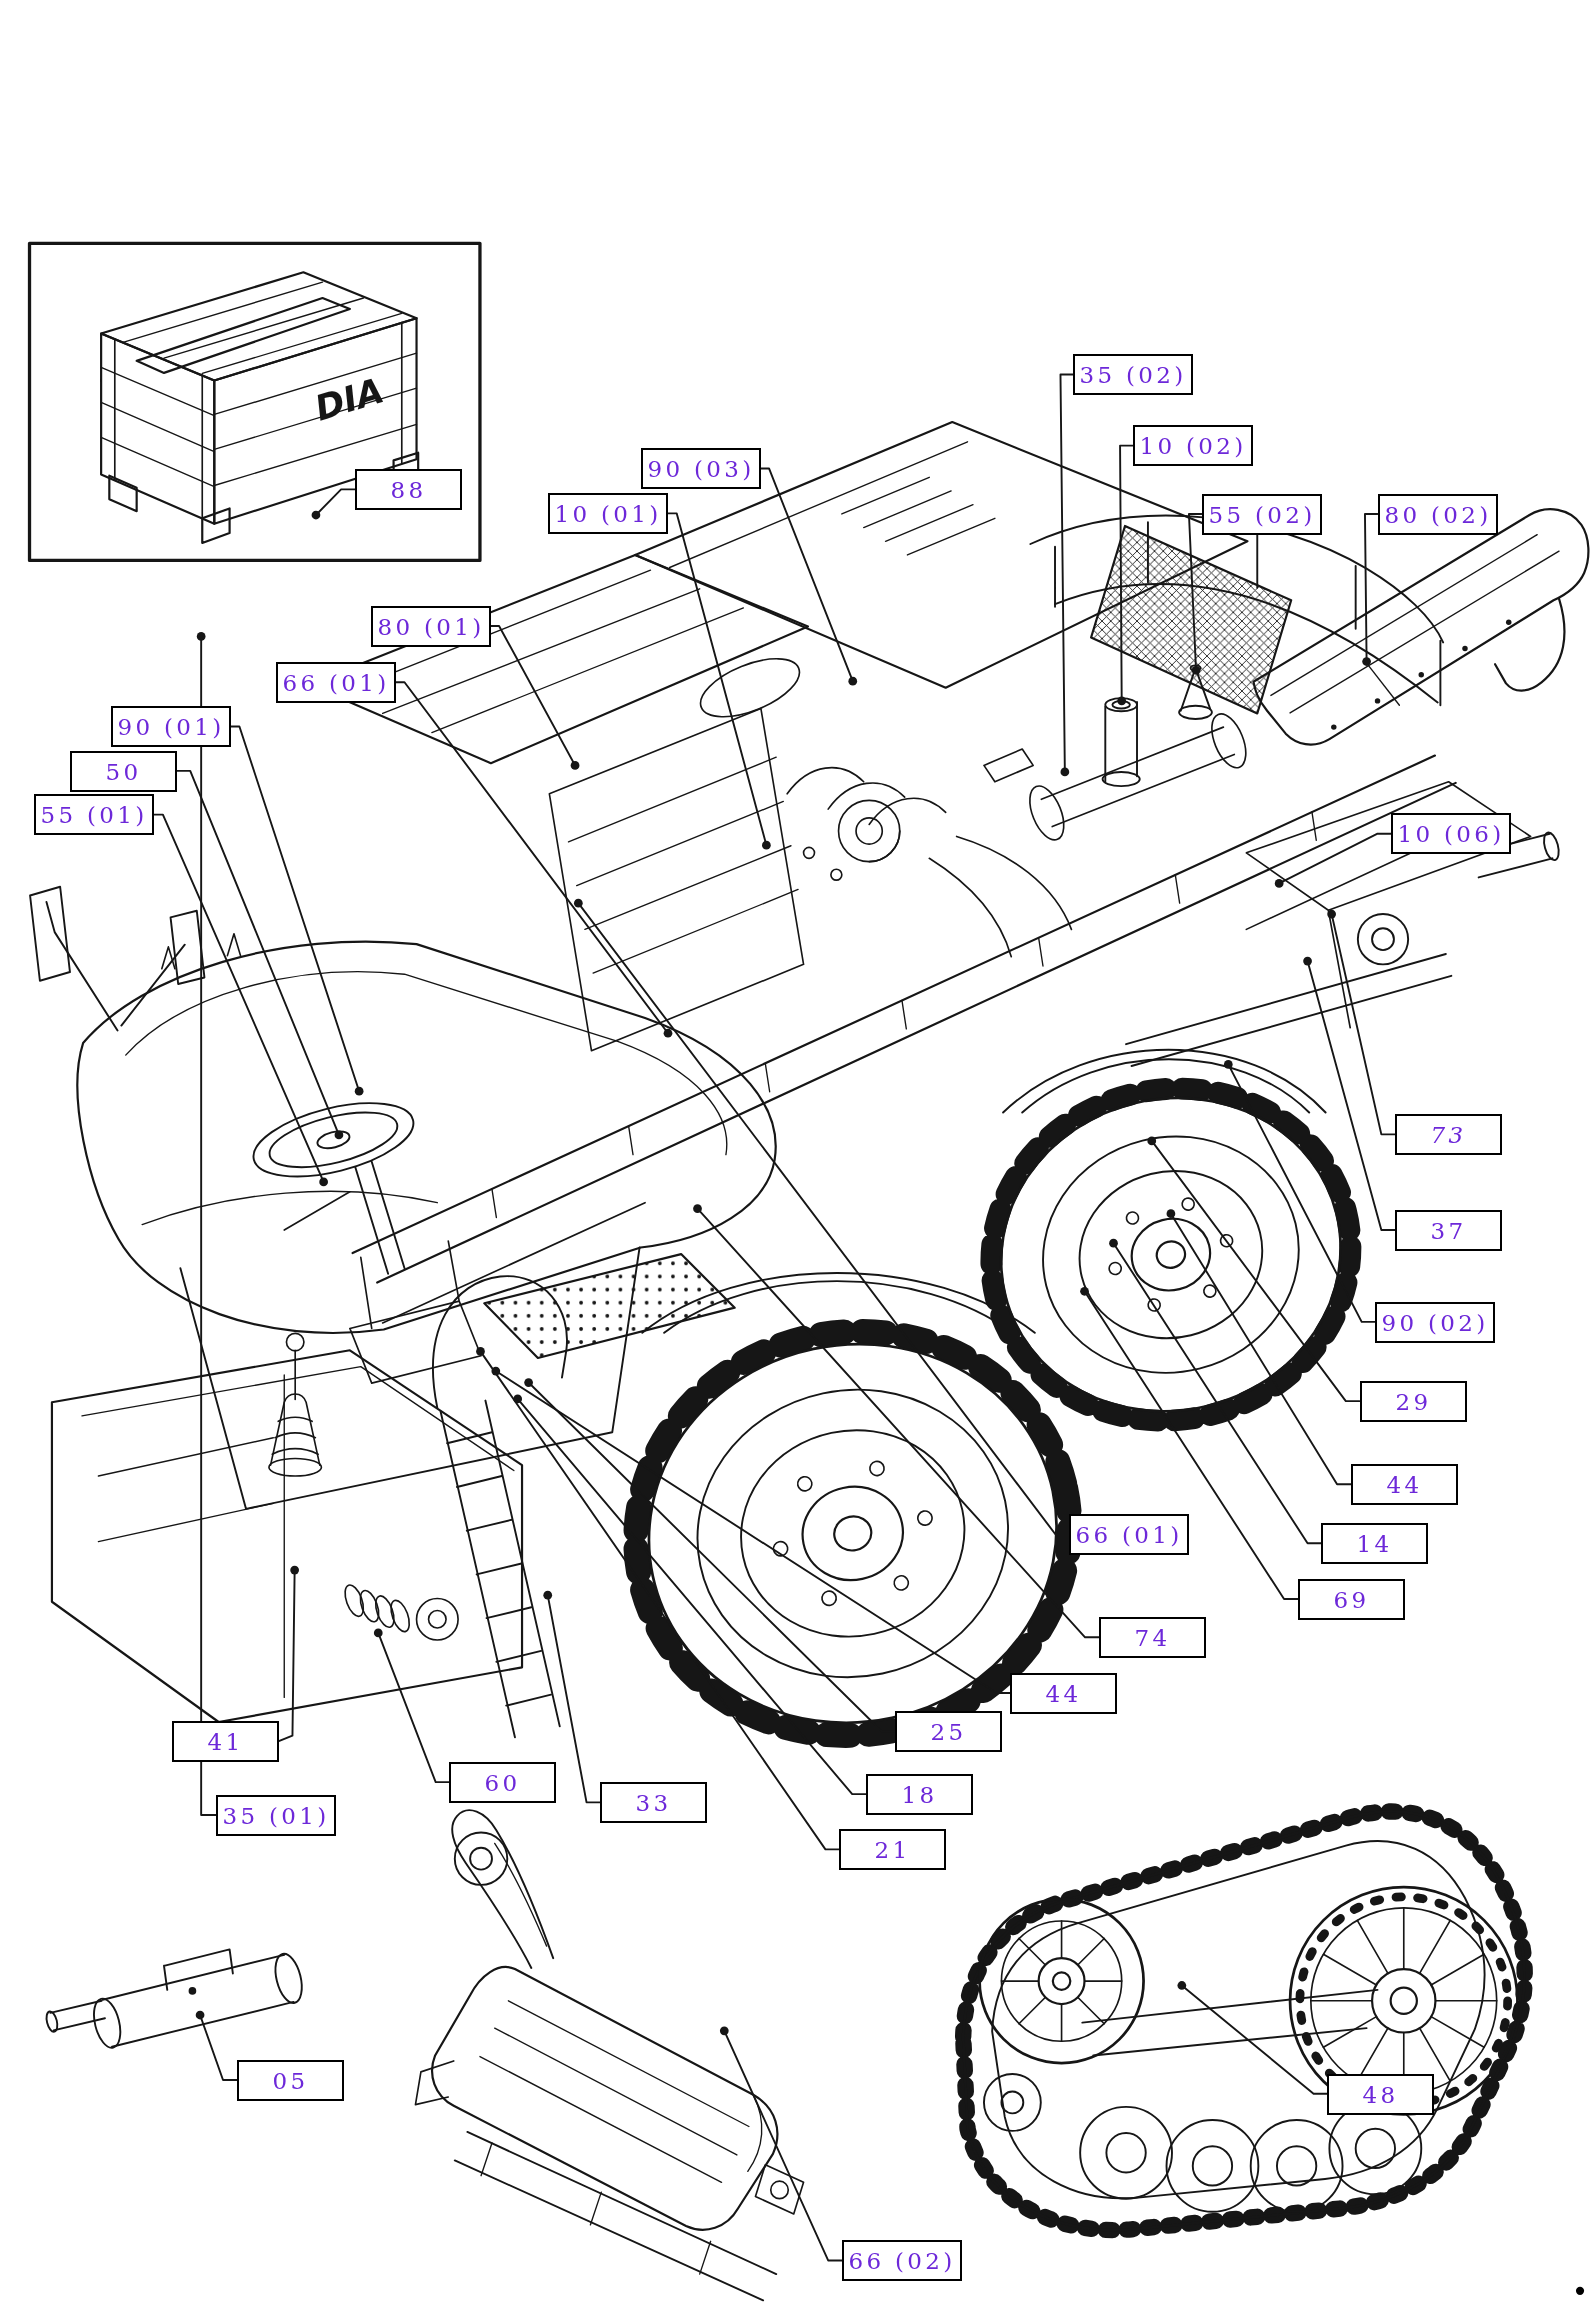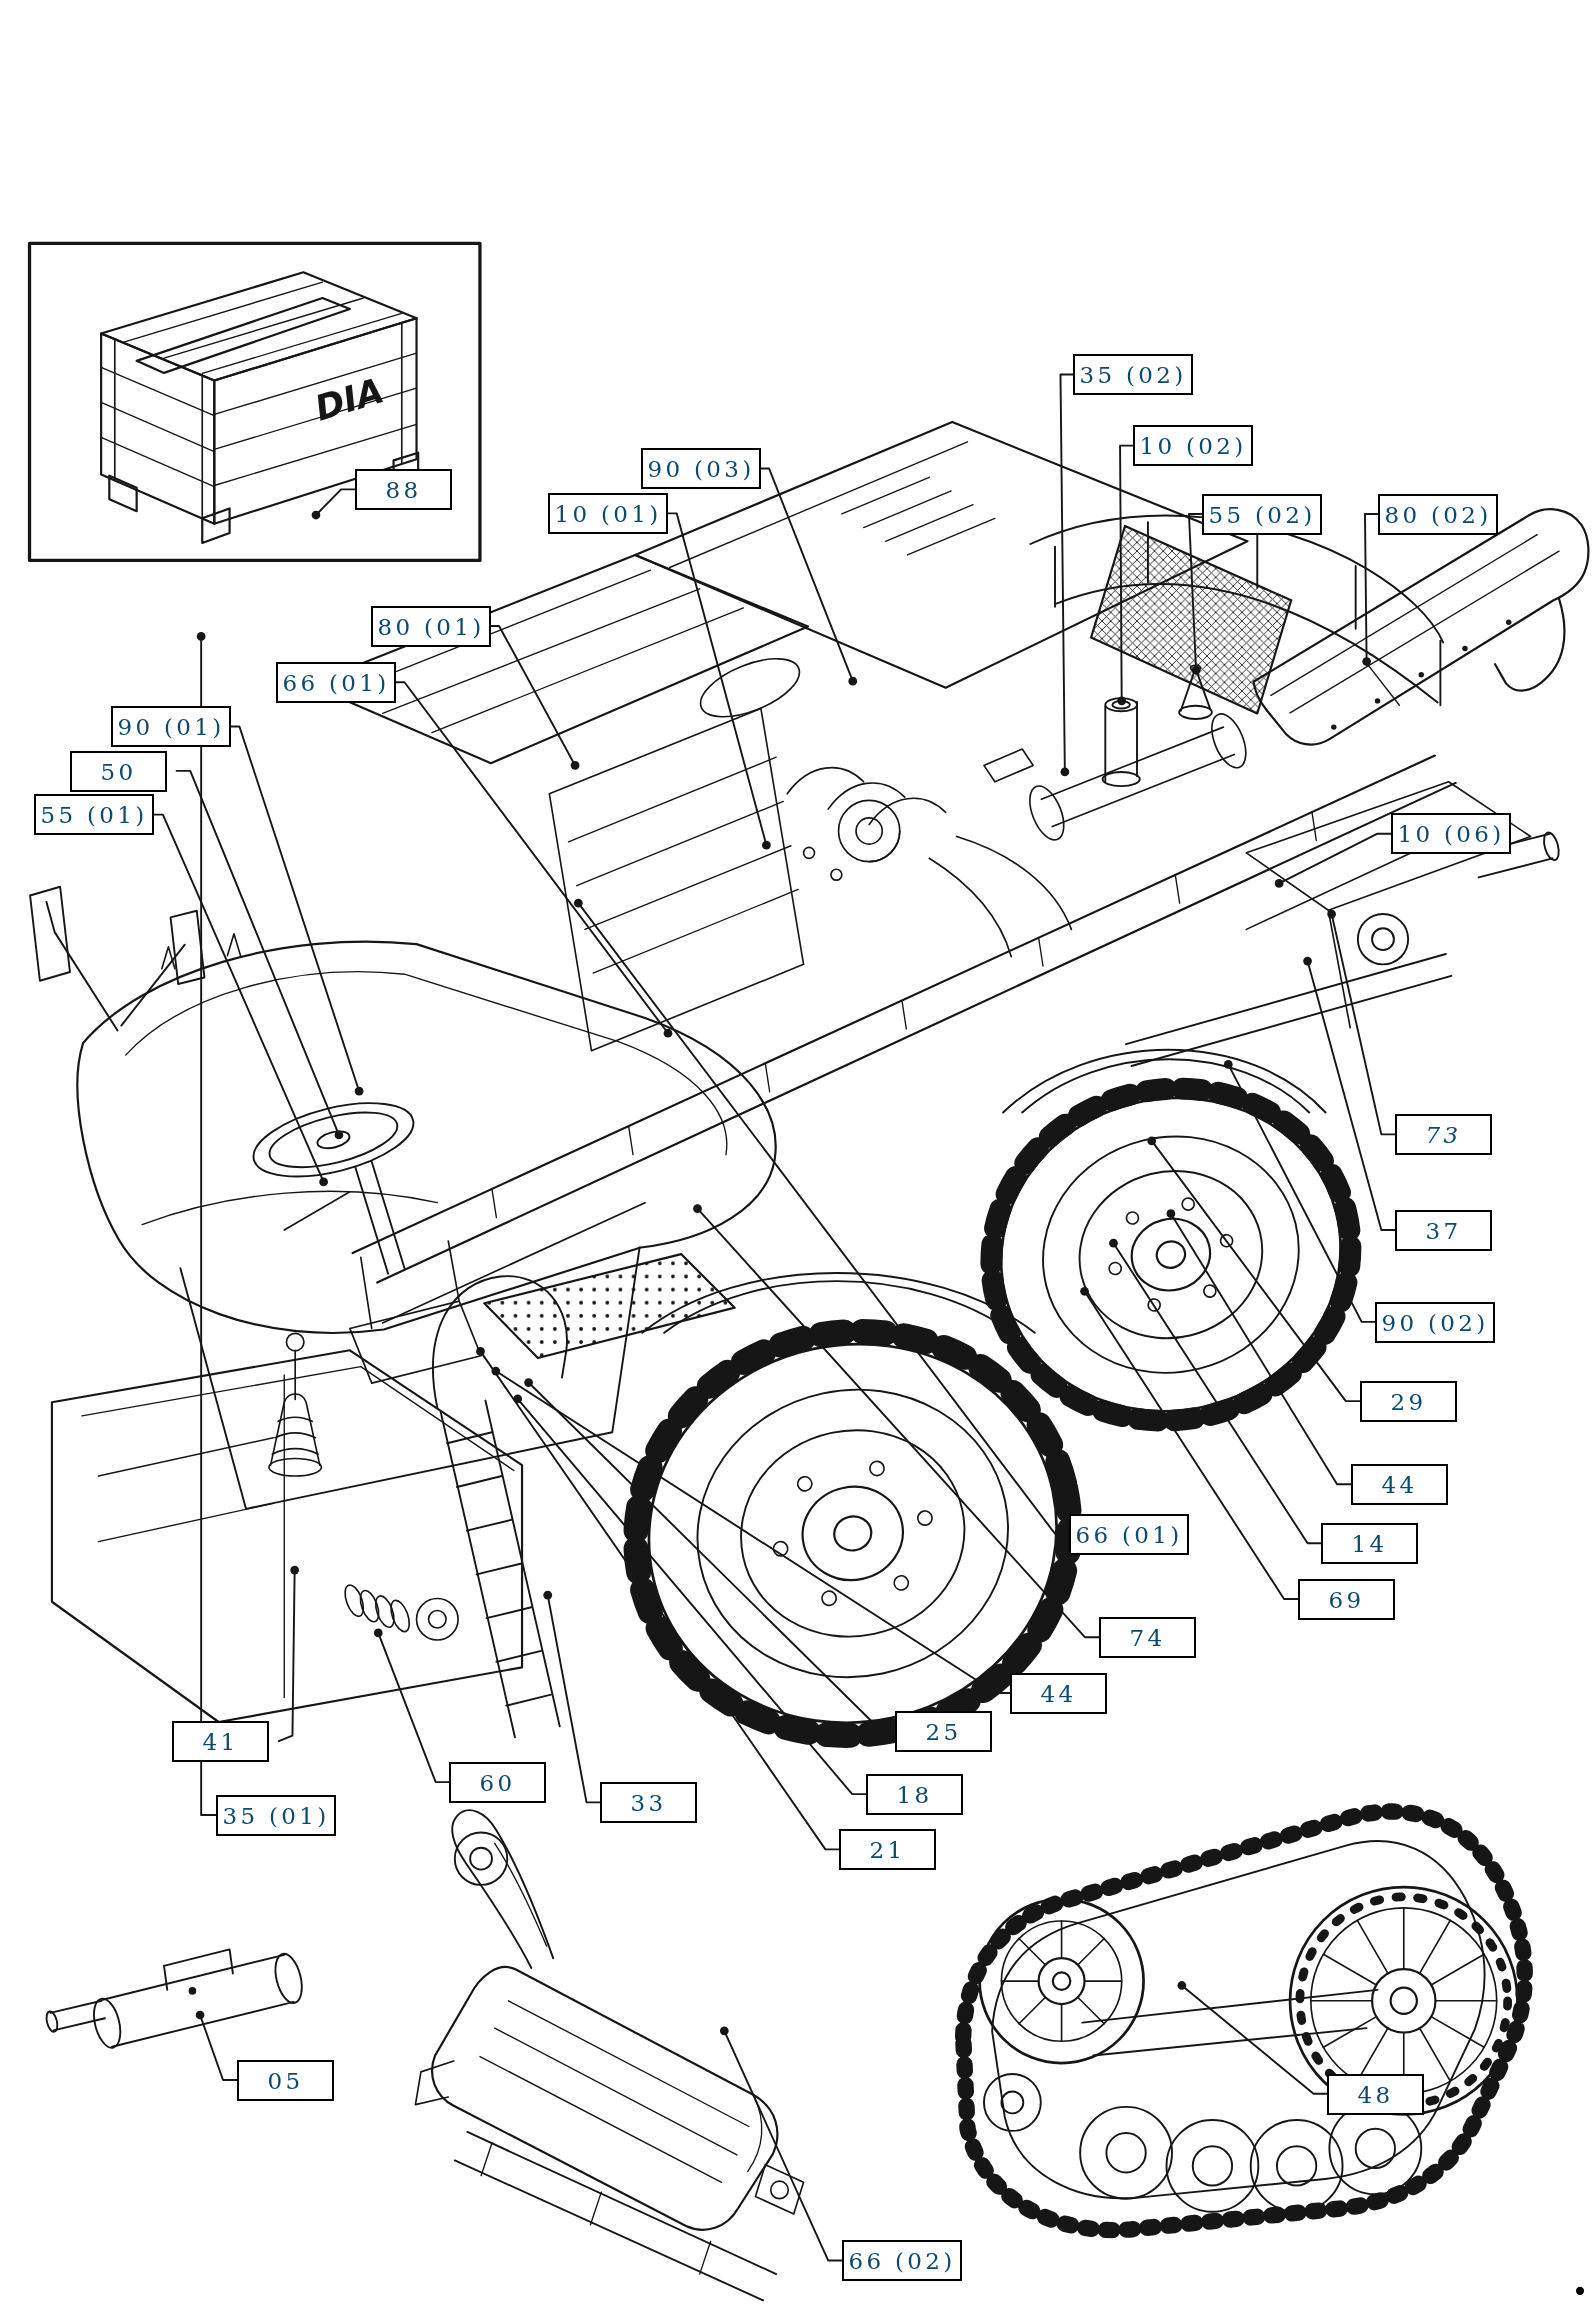--- a/index.html
+++ b/index.html
@@ -6,25 +6,25 @@
   #page {
     position:relative; width:1594px; height:2307px;
     background:#ffffff; overflow:hidden;
     font-family:"DejaVu Serif", serif;
   }
   #art { position:absolute; left:0; top:0; }
   .callout {
     position:absolute; box-sizing:border-box; height:41px;
     border:2.7px solid #000; background:#fff;
     display:flex; align-items:center; justify-content:center;
-    font-size:23px; letter-spacing:3.3px; color:#0c4a6e;
+    font-size:23px; letter-spacing:3.3px; color:#6d28d9;
     white-space:nowrap; z-index:3; overflow:hidden;
   }
   .w-paren { width:120px; }
-  .w-plain { width:97px; }
+  .w-plain { width:107px; }
   .pmark {
     position:absolute; left:1570px; top:2236px; width:22px; height:60px;
     font-size:63px; color:#000; z-index:3; font-family:"DejaVu Serif", serif;
   }
 </style>
 </head>
 <body>
 
 <div id="page">
 

